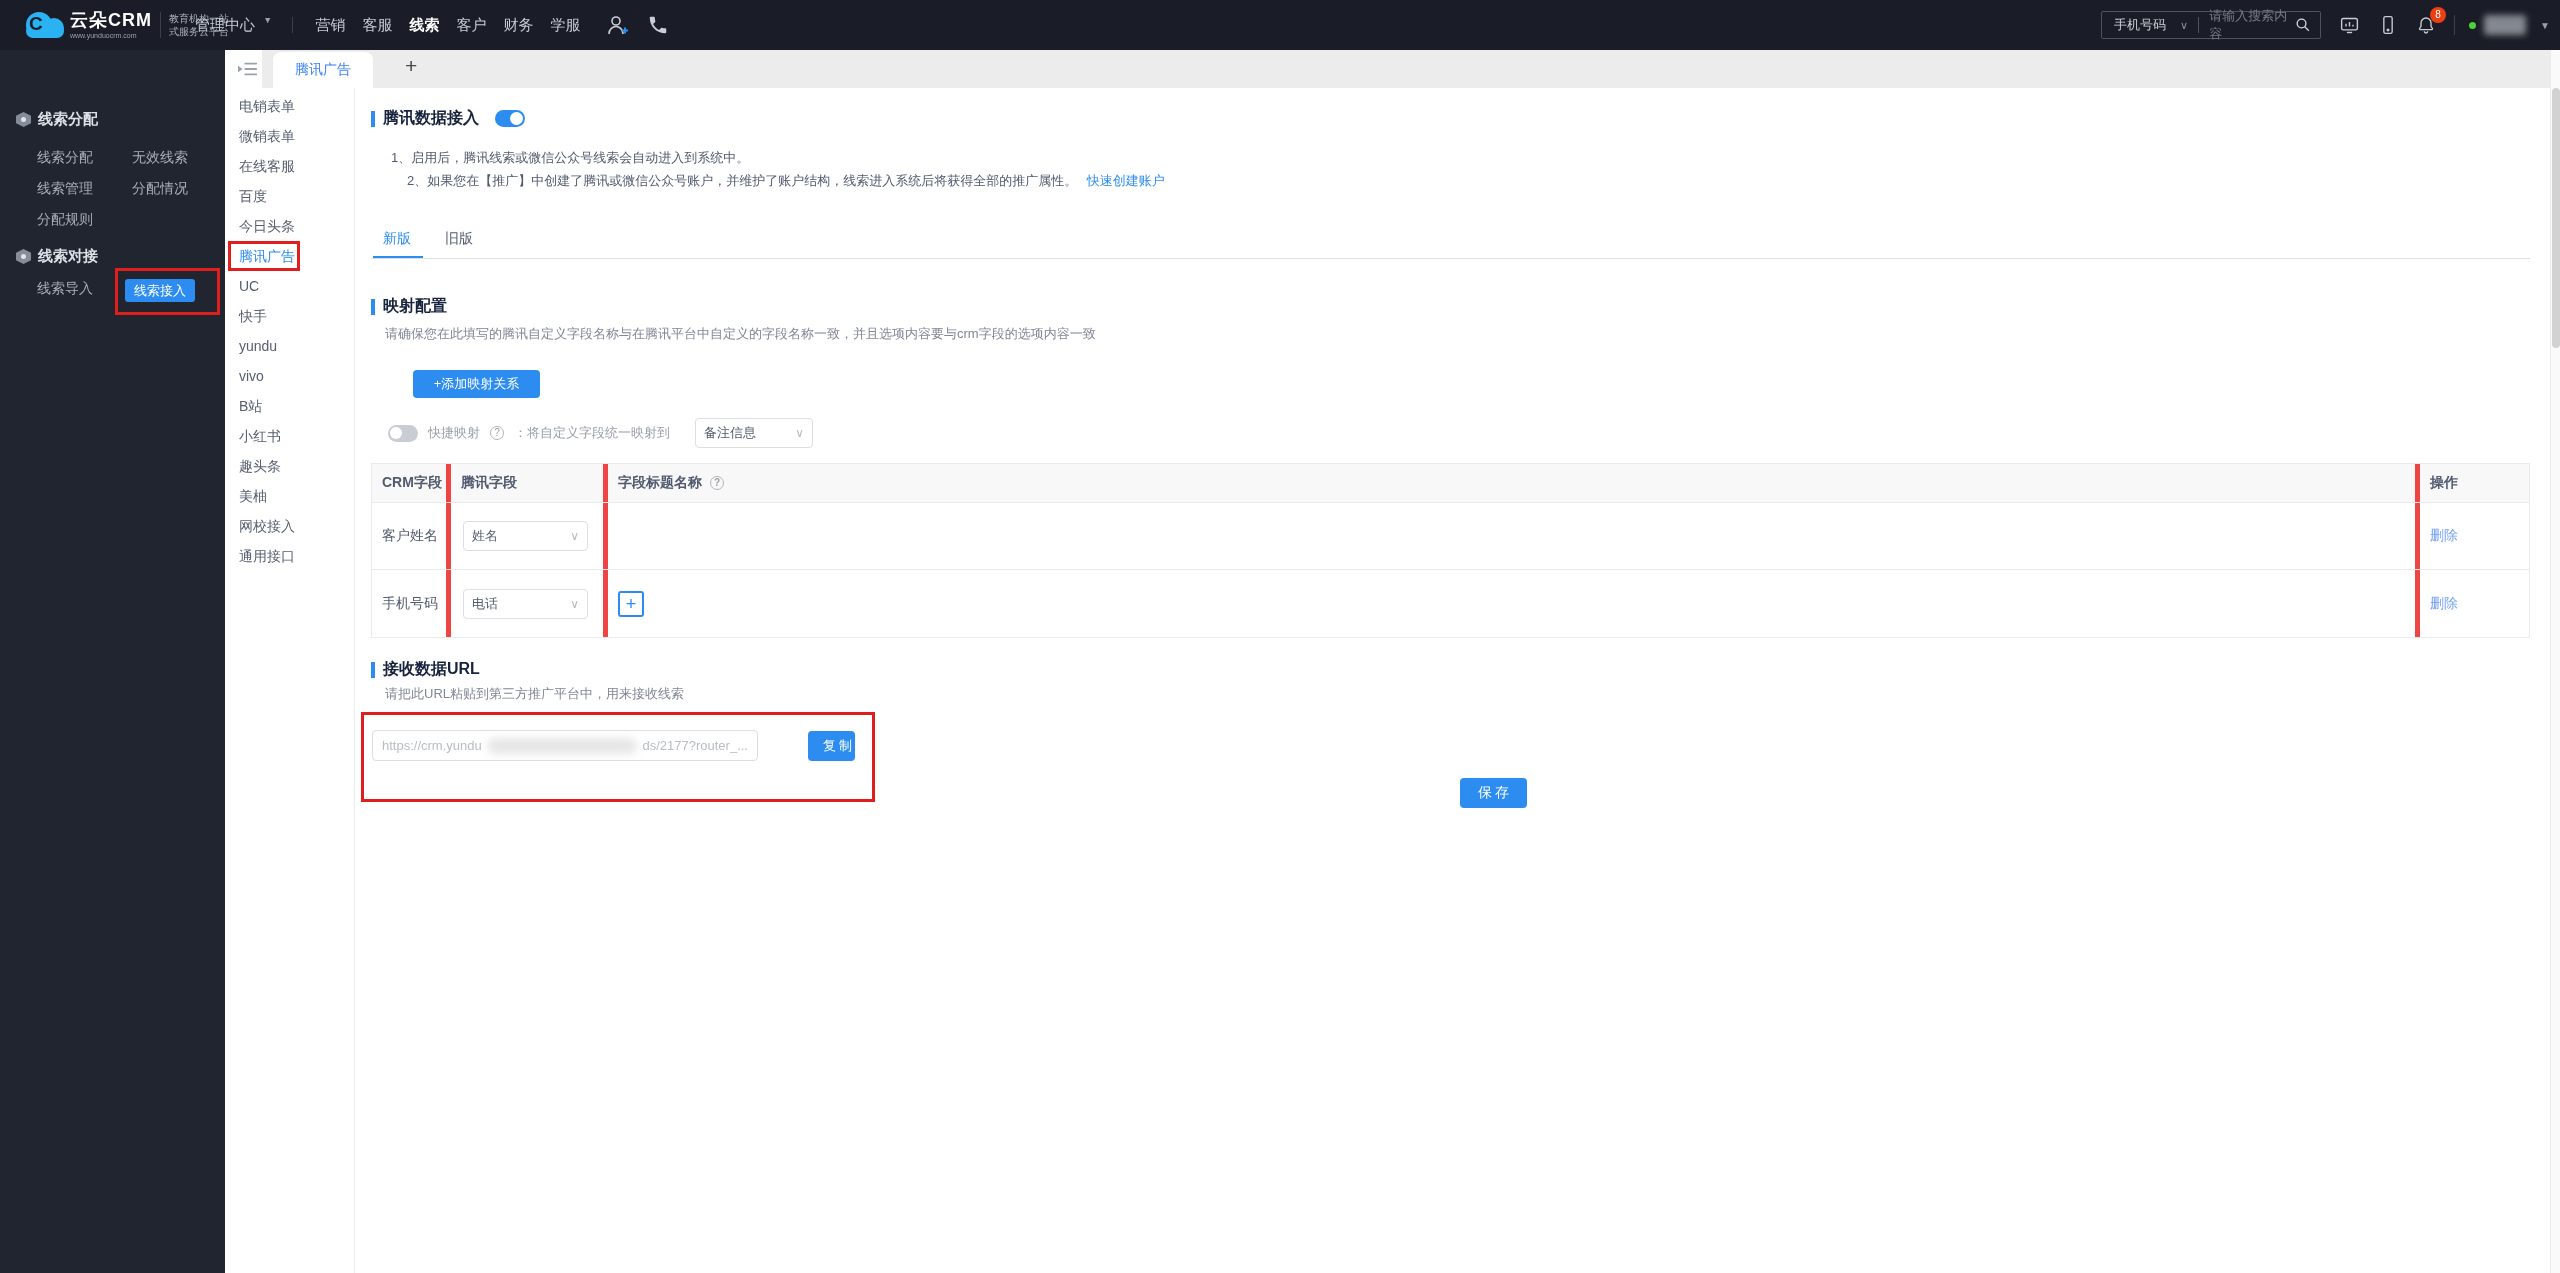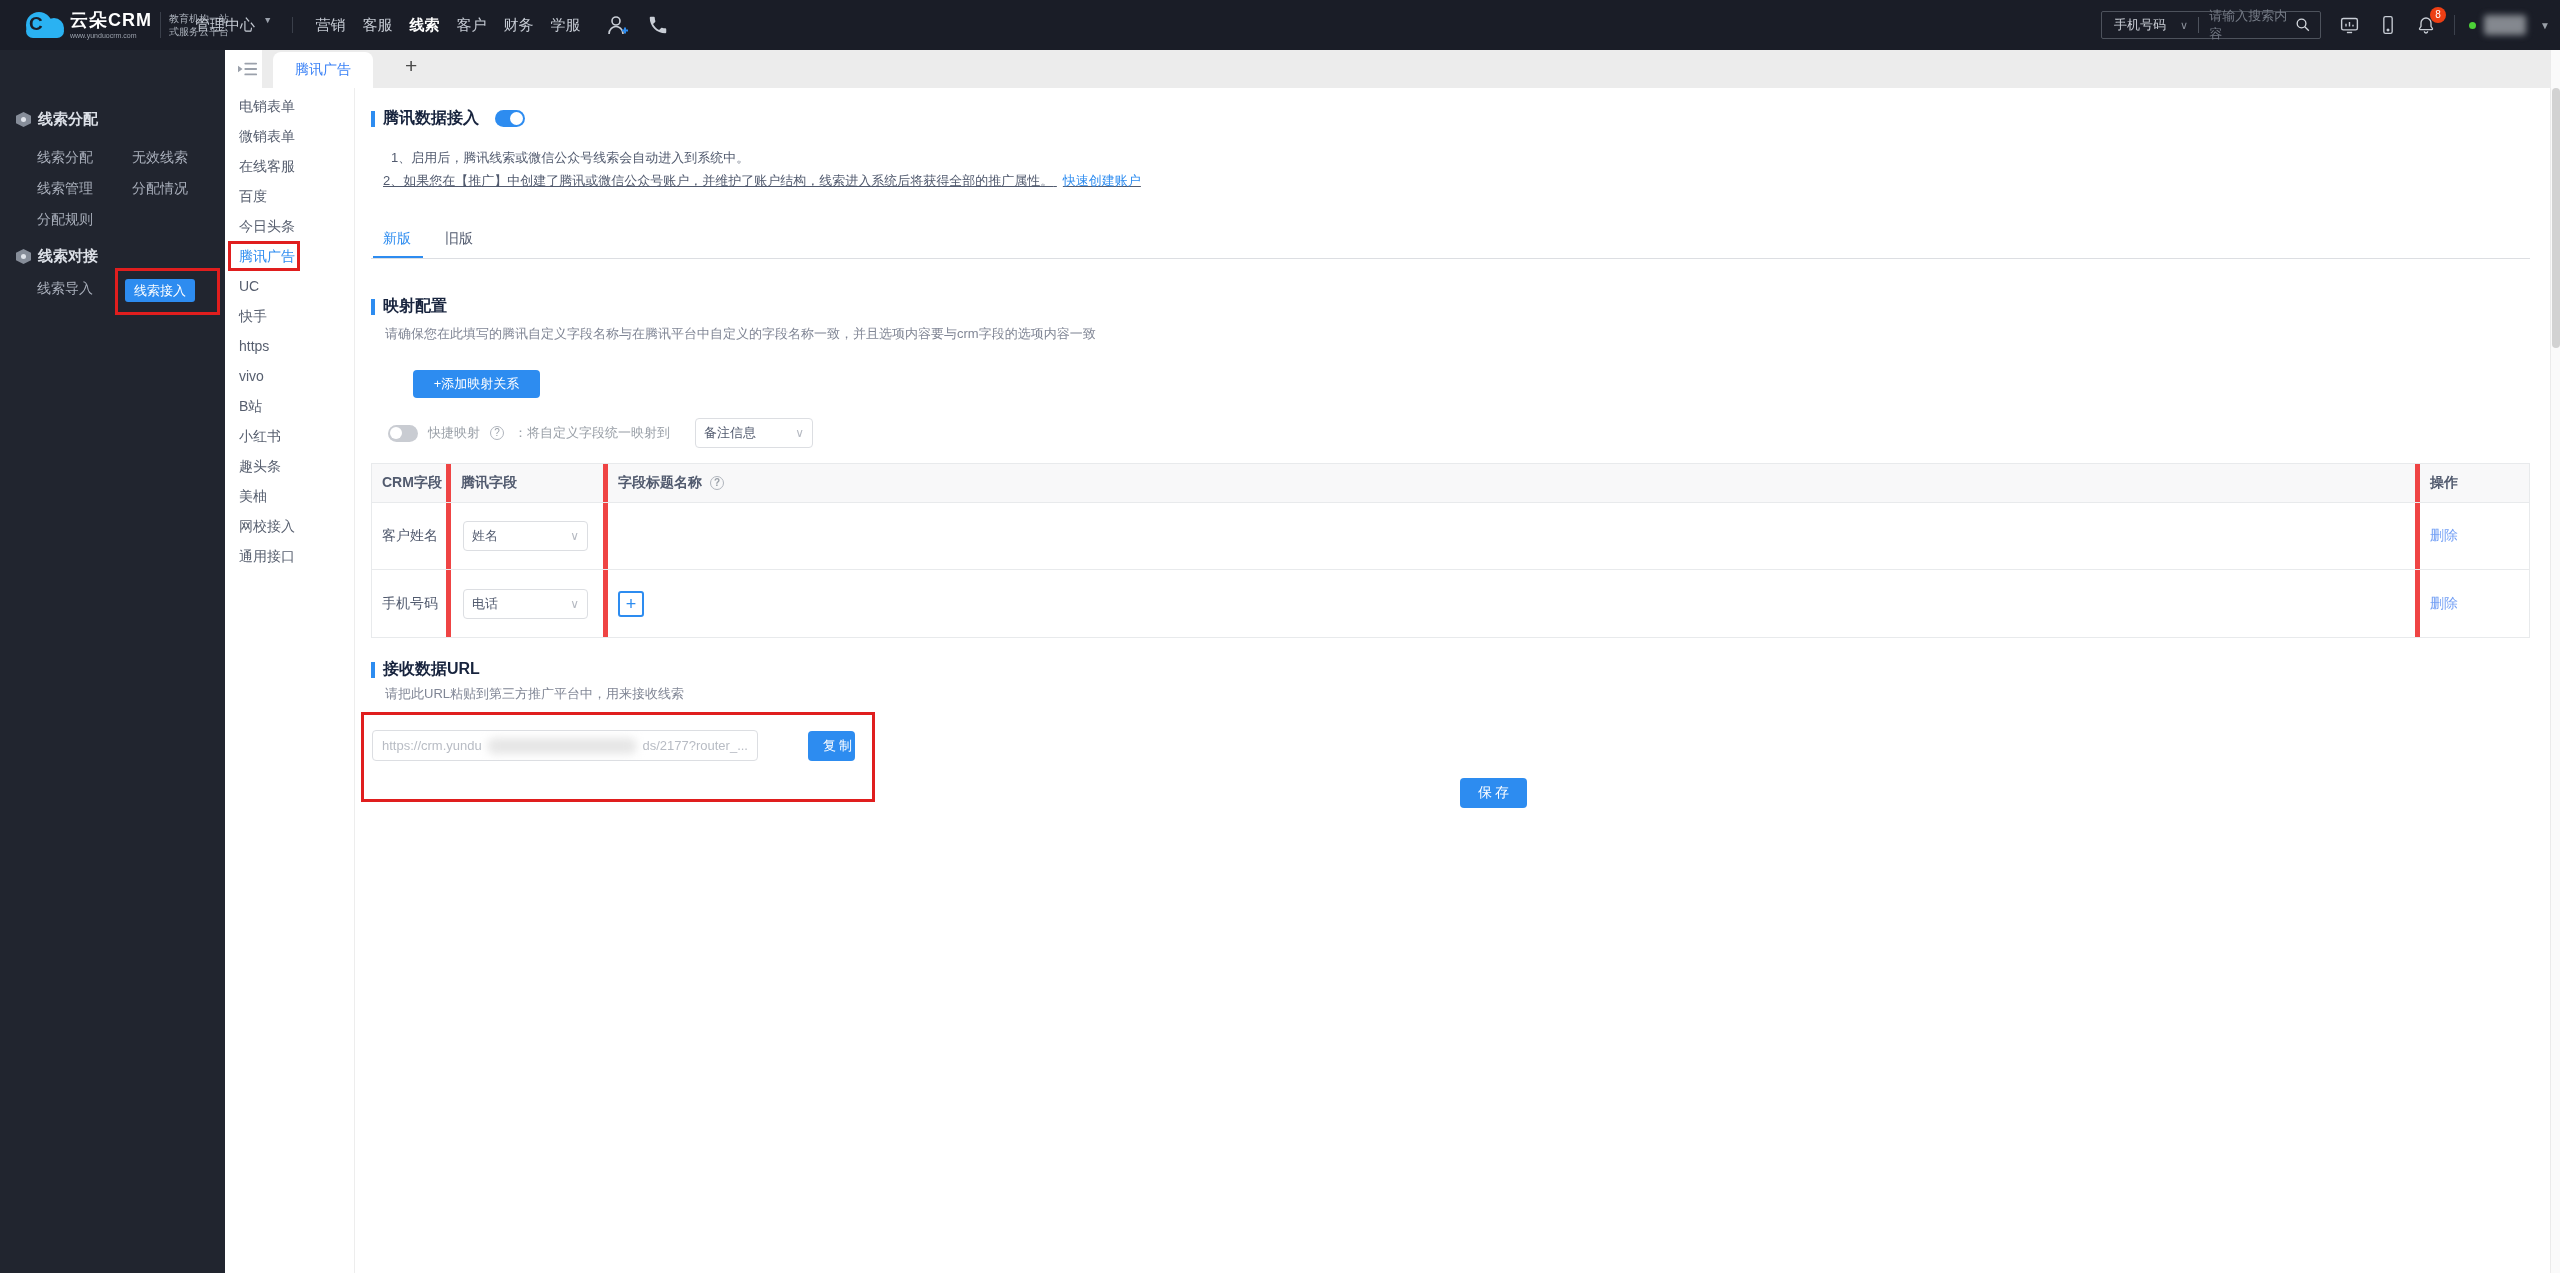--- a/index.html
+++ b/index.html
@@ -236,40 +236,40 @@
 </div>
 <div id="channels">
   <div class="chan-item">电销表单</div>
   <div class="chan-item">微销表单</div>
   <div class="chan-item">在线客服</div>
   <div class="chan-item">百度</div>
   <div class="chan-item">今日头条</div>
   <div class="chan-item active">腾讯广告</div>
   <div class="chan-item">UC</div>
   <div class="chan-item">快手</div>
-  <div class="chan-item">https</div>
+  <div class="chan-item">yundu</div>
   <div class="chan-item">vivo</div>
   <div class="chan-item">B站</div>
   <div class="chan-item">小红书</div>
   <div class="chan-item">趣头条</div>
   <div class="chan-item">美柚</div>
   <div class="chan-item">网校接入</div>
   <div class="chan-item">通用接口</div>
 </div>
 <div class="redbox" style="left:228px; top:241px; width:72px; height:30px;"></div>
 
 <div id="content">
 
   <div class="sec-title" style="left:16px; top:20px;">
     <span class="blue-bar"></span>
     <span class="sec-title-text">腾讯数据接入</span>
     <span class="switch on" style="margin-left:8px;"></span>
   </div>
   <div class="body-text" style="left:36px; top:61px;">1、启用后，腾讯线索或微信公众号线索会自动进入到系统中。</div>
-  <div class="body-text" style="left:28px; top:84px;text-decoration:underline;">
+  <div class="body-text" style="left:52px; top:84px;">
     <span>2、如果您在【推广】中创建了腾讯或微信公众号账户，并维护了账户结构，线索进入系统后将获得全部的推广属性。</span>
     <span class="link" style="margin-left:6px;">快速创建账户</span>
   </div>
 
   <span class="vtab on" style="left:28px; top:142px;">新版</span>
   <span class="vtab off" style="left:90px; top:142px;">旧版</span>
   <div class="vtab-underline" style="left:18px; top:168px; width:50px;"></div>
   <div class="hline" style="left:16px; top:170px; width:2159px;"></div>
 
   <div class="sec-title" style="left:16px; top:208px;">

